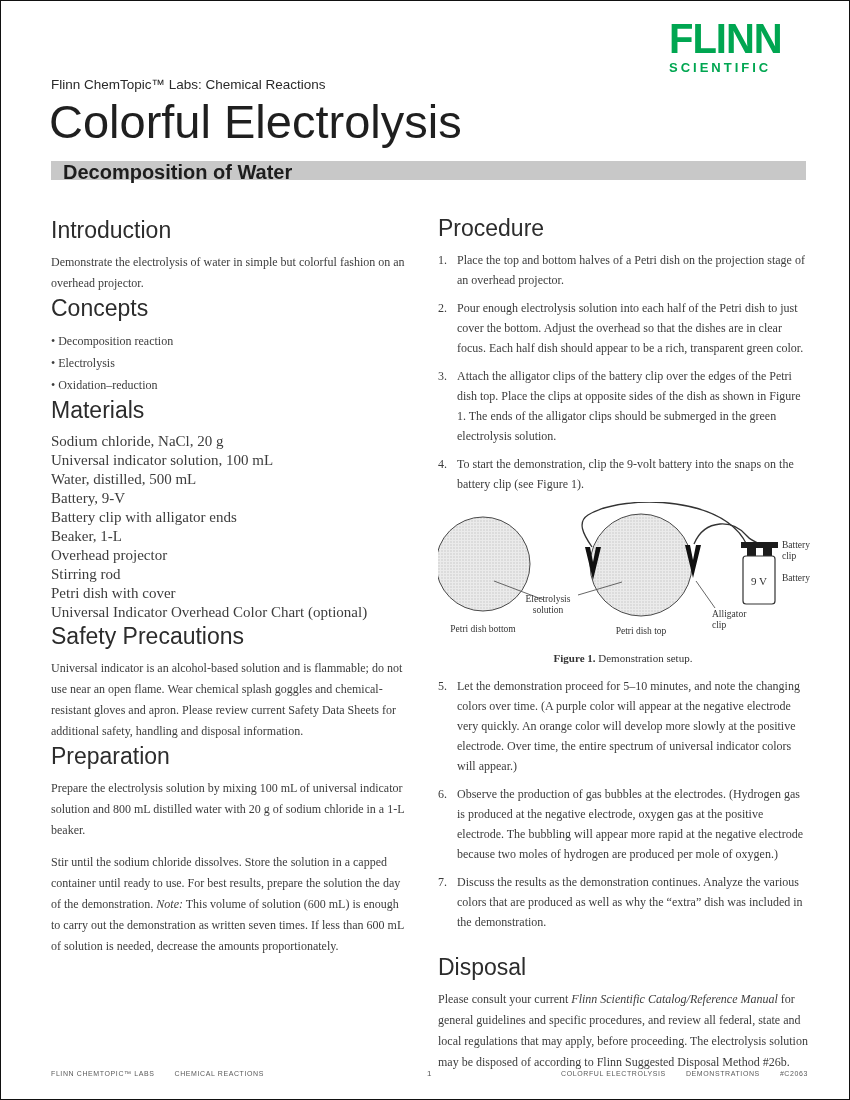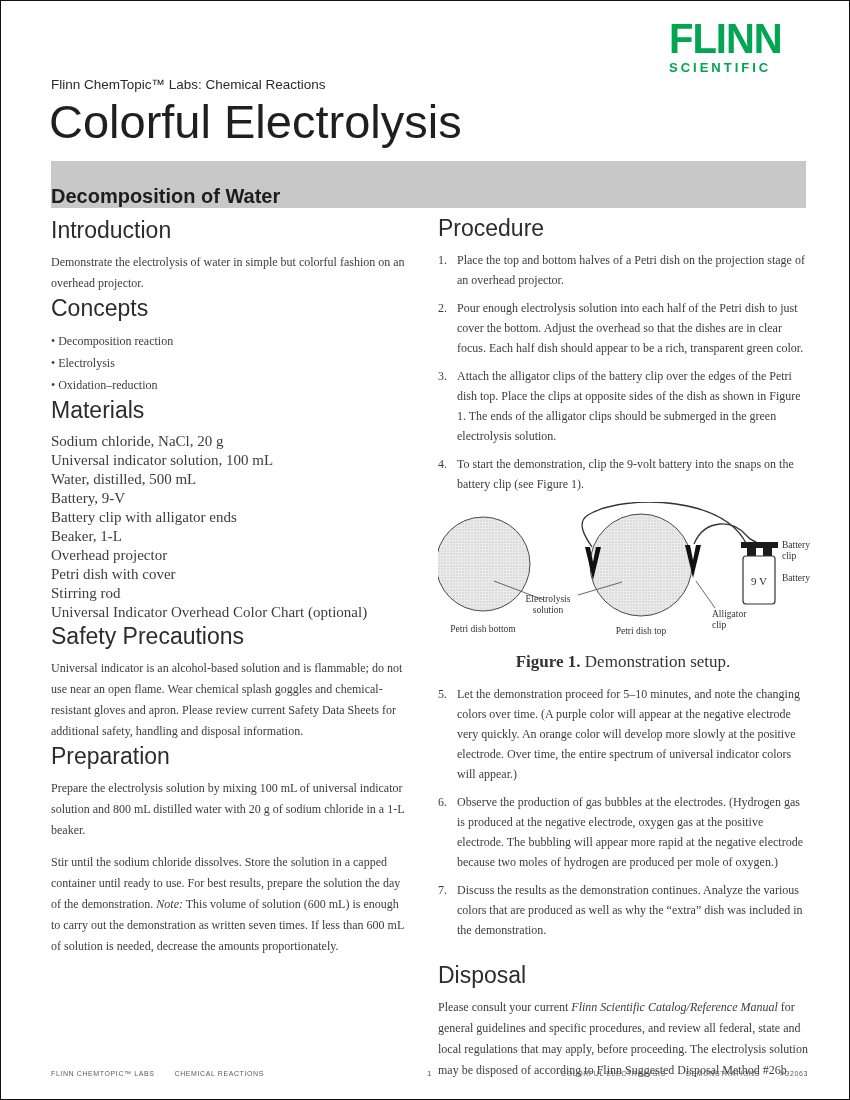--- a/index.html
+++ b/index.html
@@ -23,22 +23,22 @@
   .eyebrow {
     position:absolute; left:50px; top:76px;
     font-family:"Liberation Sans", sans-serif; font-size:13.5px; color:#2a2a2a;
   }
   .doc-title {
     position:absolute; left:48px; top:93px;
     font-family:"Liberation Sans", sans-serif; font-weight:400; font-size:47px;
     color:#1f1f1f; letter-spacing:0px; white-space:nowrap;
   }
   .banner {
-    position:absolute; left:50px; top:160px; width:755px; height:47px;
-    background:#c8c8c8; display:flex; align-items:flex-end; 
+    position:absolute; left:50px; top:160px; width:755px; height:19px;
+    background:#c8c8c8; display:flex; align-items:flex-start; padding-left:12px;
   }
   .banner-text {
     font-family:"Liberation Sans", sans-serif; font-weight:700; font-size:20px;
     color:#1d1d1d;
   }
   
   .col-left  { position:absolute; left:50px;  top:215px; width:360px; }
   .col-right { position:absolute; left:437px; top:213px; width:370px; }
   h2.sec {
     font-family:"Liberation Sans", sans-serif; font-weight:400; font-size:23px;
@@ -55,21 +55,21 @@
   .step { display:flex; margin-bottom:8px; }
   .step-num { width:19px; flex:0 0 19px; font-size:12px; line-height:20px; color:#3c3c3c; }
   .step-text { flex:1; font-size:12px; line-height:20px; color:#3c3c3c; }
   
   .figure { position:relative; width:370px; height:148px; margin:6px 0 2px 0; }
   .figure svg { position:absolute; left:0; top:0; }
   .fig-label {
     position:absolute; font-size:9.5px; line-height:10.5px; color:#333;
     font-family:"Liberation Serif", serif;
   }
-  .fig-caption { text-align:center; font-size:17px; color:#333; margin:2px 0 12px 0; }
+  .fig-caption { text-align:center; font-size:11px; color:#333; margin:2px 0 12px 0; }
   .fig-caption .cap-bold { font-weight:700; }
   
   .footer {
     position:absolute; left:50px; top:1069px; width:757px;
     font-family:"Liberation Sans", sans-serif; font-size:7px; letter-spacing:0.6px;
     color:#5a5a5a; display:flex; align-items:center;
   }
   .footer .fgroup { display:flex; gap:20px; }
   .footer .fcenter { position:absolute; left:50%; transform:translateX(-50%); font-size:8px; }
   .footer .fright { margin-left:auto; }
@@ -103,22 +103,22 @@
 
     <h2 class="sec sec-gap">Materials</h2>
     <div class="mat-list">
       <div class="mat-item">Sodium chloride, NaCl, 20 g</div>
       <div class="mat-item">Universal indicator solution, 100 mL</div>
       <div class="mat-item">Water, distilled, 500 mL</div>
       <div class="mat-item">Battery, 9-V</div>
       <div class="mat-item">Battery clip with alligator ends</div>
       <div class="mat-item">Beaker, 1-L</div>
       <div class="mat-item">Overhead projector</div>
+      <div class="mat-item">Stirring rod</div>
       <div class="mat-item">Petri dish with cover</div>
-      <div class="mat-item">Stirring rod</div>
       <div class="mat-item">Universal Indicator Overhead Color Chart (optional)</div>
     </div>
 
     <h2 class="sec sec-gap">Safety Precautions</h2>
     <p class="body-text">Universal indicator is an alcohol-based solution and is flammable; do not use near an open flame. Wear chemical splash goggles and chemical-resistant gloves and apron. Please review current Safety Data Sheets for additional safety, handling and disposal information.</p>
 
     <h2 class="sec sec-gap">Preparation</h2>
     <p class="body-text">Prepare the electrolysis solution by mixing 100 mL of universal indicator solution and 800 mL distilled water with 20 g of sodium chloride in a 1-L beaker.</p>
     <p class="body-text para-gap"><span>Stir until the sodium chloride dissolves. Store the solution in a capped container until ready to use. For best results, prepare the solution the day of the demonstration. </span><span class="ital">Note:</span><span> This volume of solution (600 mL) is enough to carry out the demonstration as written seven times. If less than 600 mL of solution is needed, decrease the amounts proportionately.</span></p>
   </div>

